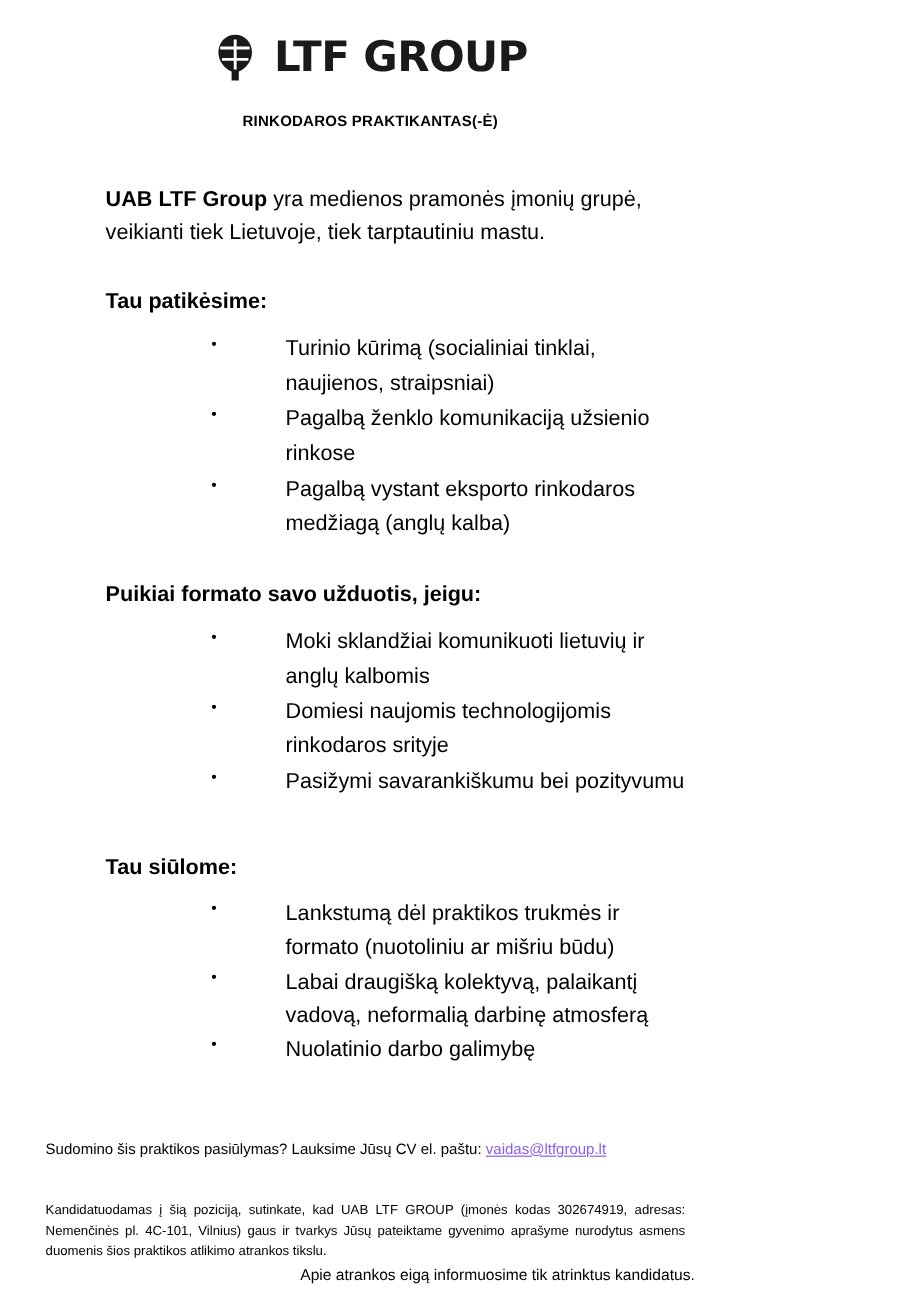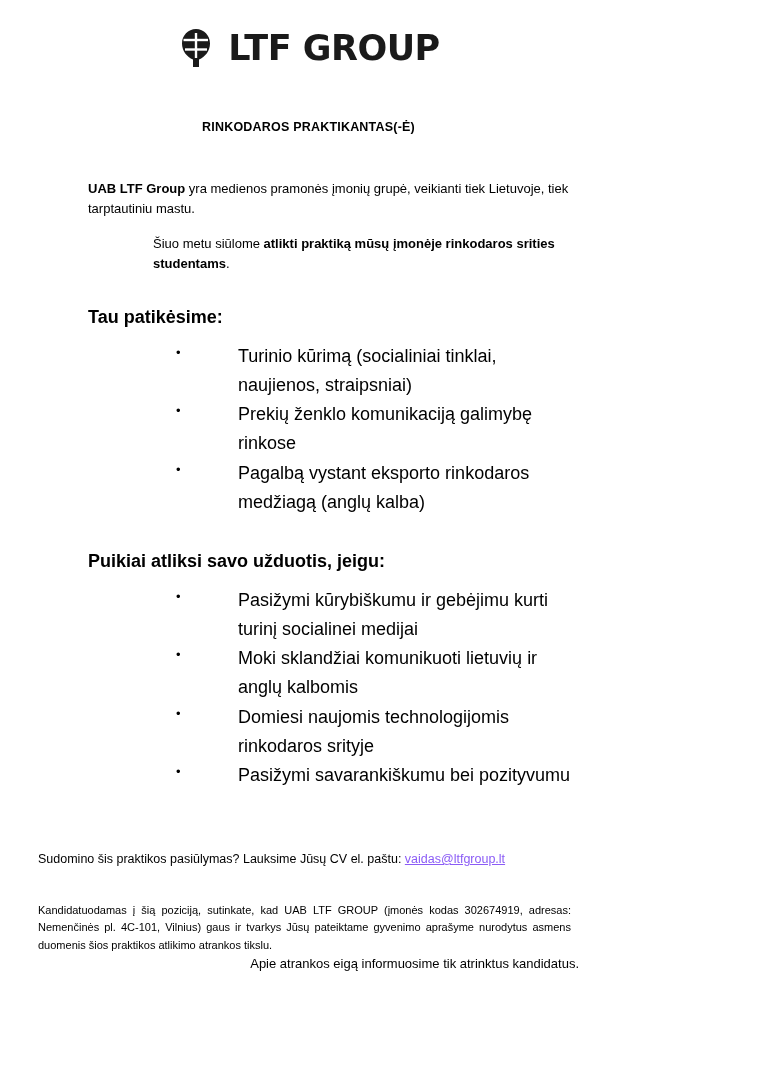--- a/index.html
+++ b/index.html
@@ -47,28 +47,28 @@
     letter-spacing: -0.5px;
     color: #1a1a1a;
     line-height: 1;
   }
 
   
   .doc-title {
     text-align: center;
     font-size: 12.5px;
     font-weight: bold;
-    margin-top: 52px;
+    margin-top: 26px;
     letter-spacing: 0.2px;
   }
 
   
   .intro {
     margin-top: 45px;
-    font-size: 13px;
+    font-size: 18px;
     line-height: 1.5;
   }
   .intro-line-1 {
     padding-left: 50px;
   }
   .intro-line-2 {
     margin-top: 16px;
     padding-left: 115px;
   }
   b, strong { font-weight: bold; }
@@ -148,44 +148,48 @@
       <span class="logo-text">LTF GROUP</span>
     </div>
   </div>
 
   <div class="doc-title">RINKODAROS PRAKTIKANTAS(-Ė)</div>
 
   <div class="intro">
     <div class="intro-line-1">
       <b>UAB LTF Group</b><span> yra medienos pramonės įmonių grupė, veikianti tiek Lietuvoje, tiek tarptautiniu mastu.</span>
     </div>
-    <div class="intro-line-2">
-      <span>Šiuo metu siūlome </span><b>atlikti praktiką mūsų įmonėje rinkodaros srities studentams</b><span>.</span>
-    </div>
   </div>
 
   <div class="section section-tasks">
     <div class="section-heading">Tau patikėsime:</div>
     <ul class="bullets">
       <li>Turinio kūrimą (socialiniai tinklai, naujienos, straipsniai)</li>
-      <li>Prekių ženklo komunikaciją galimybę rinkose</li>
+      <li>Pagalbą ženklo komunikaciją užsienio rinkose</li>
       <li>Pagalbą vystant eksporto rinkodaros medžiagą (anglų kalba)</li>
     </ul>
   </div>
 
   <div class="section section-requirements">
-    <div class="section-heading">Puikiai atliksi savo užduotis, jeigu:</div>
+    <div class="section-heading">Puikiai formato savo užduotis, jeigu:</div>
     <ul class="bullets">
-      <li>Pasižymi kūrybiškumu ir gebėjimu kurti turinį socialinei medijai</li>
       <li>Moki sklandžiai komunikuoti lietuvių ir anglų kalbomis</li>
       <li>Domiesi naujomis technologijomis rinkodaros srityje</li>
       <li>Pasižymi savarankiškumu bei pozityvumu</li>
     </ul>
   </div>
 
+  <div class="section section-offer" style="margin-top:46px;">
+    <div class="section-heading">Tau siūlome:</div>
+    <ul class="bullets">
+      <li>Lankstumą dėl praktikos trukmės ir formato (nuotoliniu ar mišriu būdu)</li>
+      <li>Labai draugišką kolektyvą, palaikantį vadovą, neformalią darbinę atmosferą</li>
+      <li>Nuolatinio darbo galimybę</li>
+    </ul>
+  </div>
 
   <div class="contact">
     <span>Sudomino šis praktikos pasiūlymas? Lauksime Jūsų CV el. paštu: </span><a href="#">vaidas@ltfgroup.lt</a>
   </div>
 
   <div class="legal">Kandidatuodamas į šią poziciją, sutinkate, kad UAB LTF GROUP (įmonės kodas 302674919, adresas: Nemenčinės pl. 4C-101, Vilnius) gaus ir tvarkys Jūsų pateiktame gyvenimo aprašyme nurodytus asmens duomenis šios praktikos atlikimo atrankos tikslu.</div>
 
   <div class="closing">Apie atrankos eigą informuosime tik atrinktus kandidatus.</div>
 
 </div>

